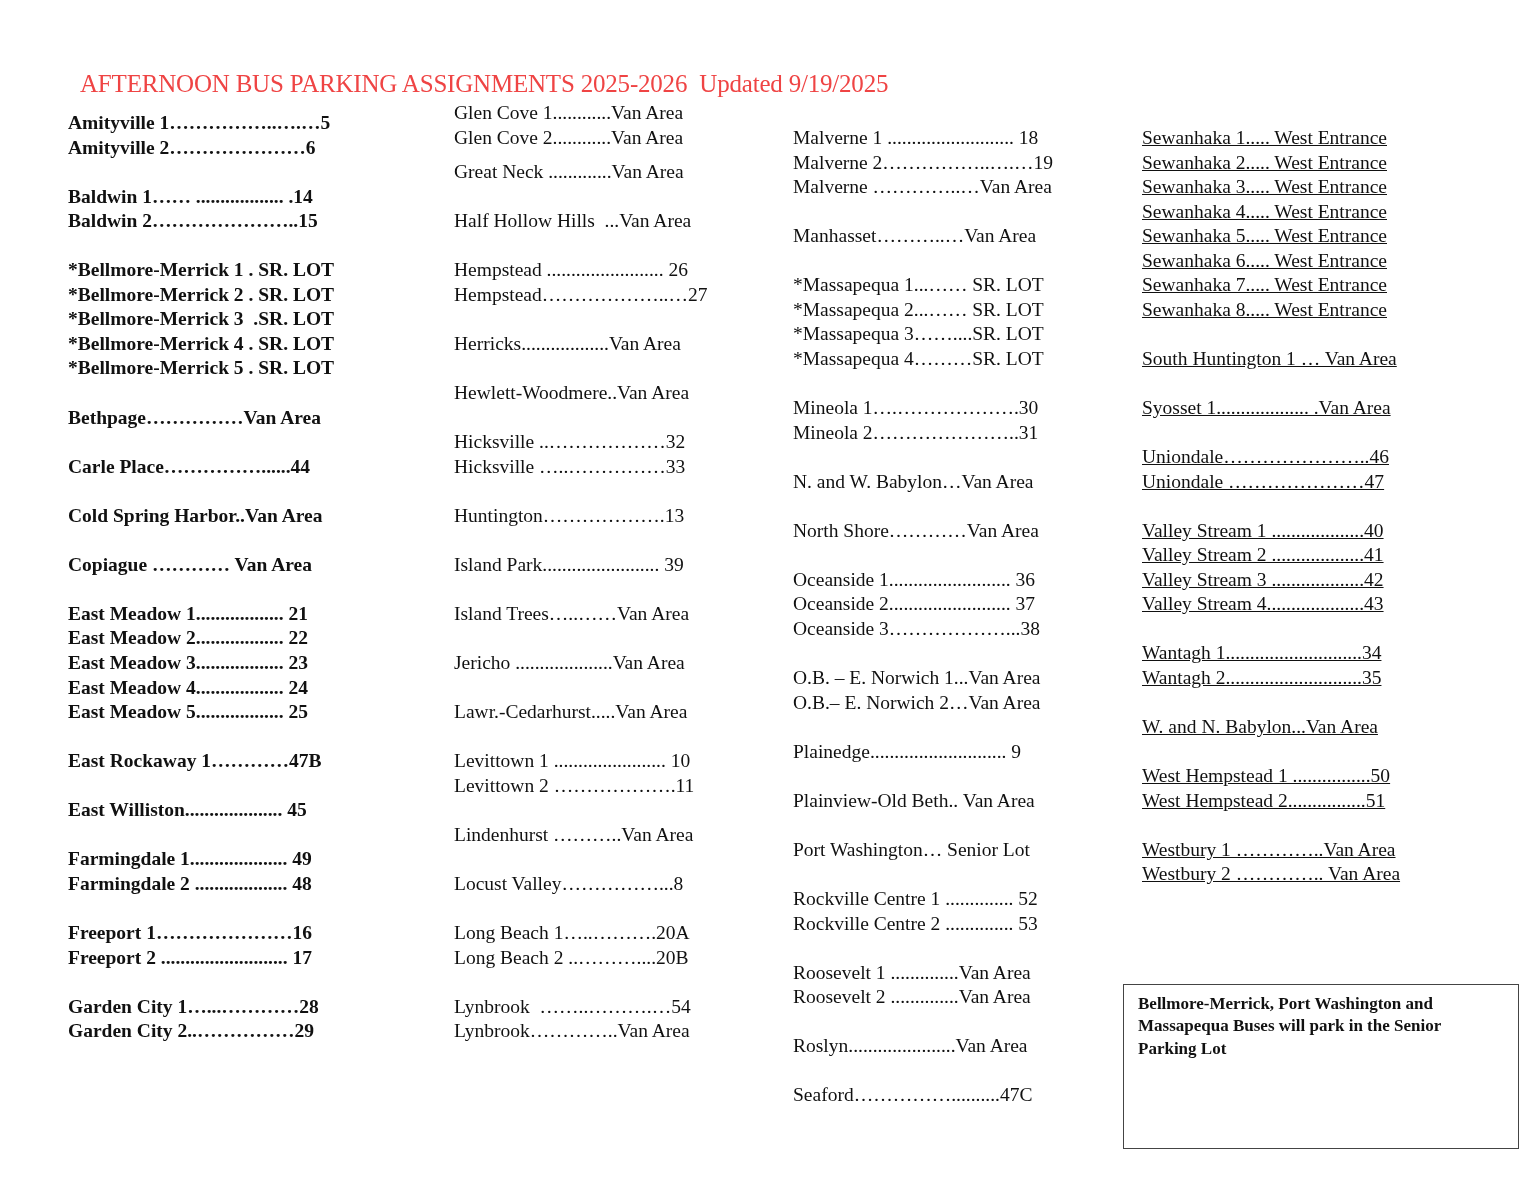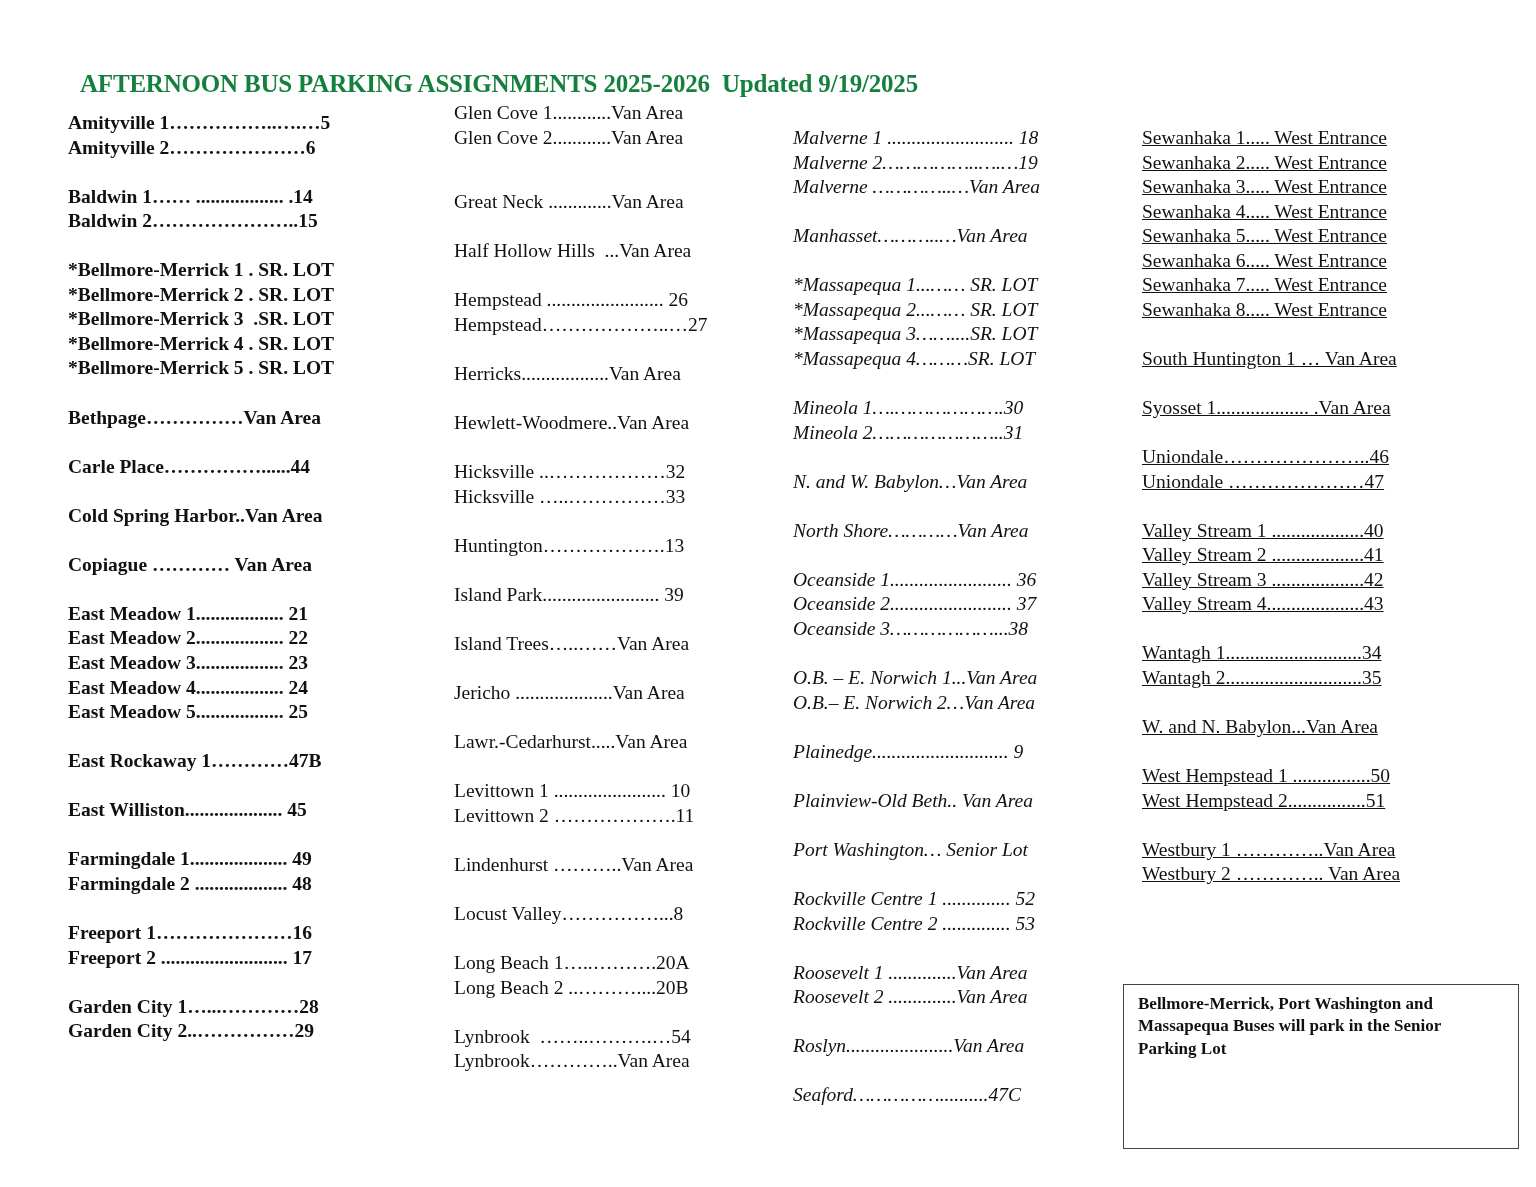--- a/index.html
+++ b/index.html
@@ -1,26 +1,26 @@
 <!DOCTYPE html>
 <html><head>
 <meta charset="utf-8">
 <style>
   html, body { margin: 0; padding: 0; background: #ffffff; }
   body { width: 1536px; height: 1187px; position: relative; overflow: hidden;
          font-family: "Liberation Serif", "DejaVu Serif", serif; color: #111111; }
-  .title { position: absolute; left: 80px; top: 70px; font-size: 25px; font-weight: bold;
-           letter-spacing: -0.2px; white-space: pre; color: #15803d; }
+  .title { position: absolute; left: 80px; top: 70px; font-size: 25px; font-weight: normal;
+           letter-spacing: -0.2px; white-space: pre; color: #ef4444; }
   .col { position: absolute; font-size: 19.5px; line-height: 24.55px; white-space: pre; }
   .col .group { margin-bottom: 24.55px; }
   .col .entry { display: block; height: 24.55px; }
   #col-1 { left: 68px; top: 111px; font-weight: bold; }
   #col-2 { left: 454px; top: 101px; }
-  #col-2 .group:first-child { margin-bottom: 40px; }
-  #col-3 { left: 793px; top: 126px; font-style: italic; }
+  #col-2 .group:first-child { margin-bottom: 10px; }
+  #col-3 { left: 793px; top: 126px; }
   #col-4 { left: 1142px; top: 126px; text-decoration: underline; }
   .note { position: absolute; left: 1123px; top: 984px; width: 366px; height: 155px;
           border: 1.5px solid #444; padding: 8px 14px 0 14px;
           font-size: 17px; font-weight: bold; line-height: 22.3px; color: #111; }
   .note p { margin: 0 13px 22px 0; }
 </style>
 </head>
 <body>
 
 <div class="title">AFTERNOON BUS PARKING ASSIGNMENTS 2025-2026  Updated 9/19/2025</div>

